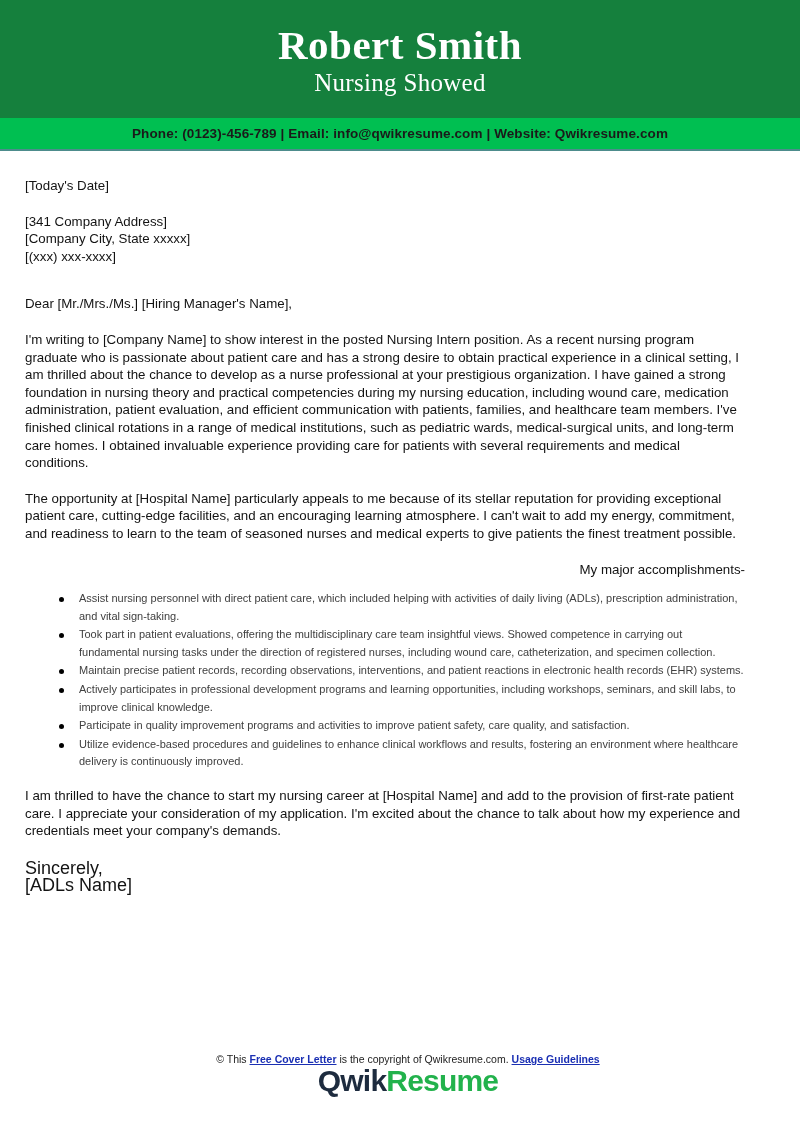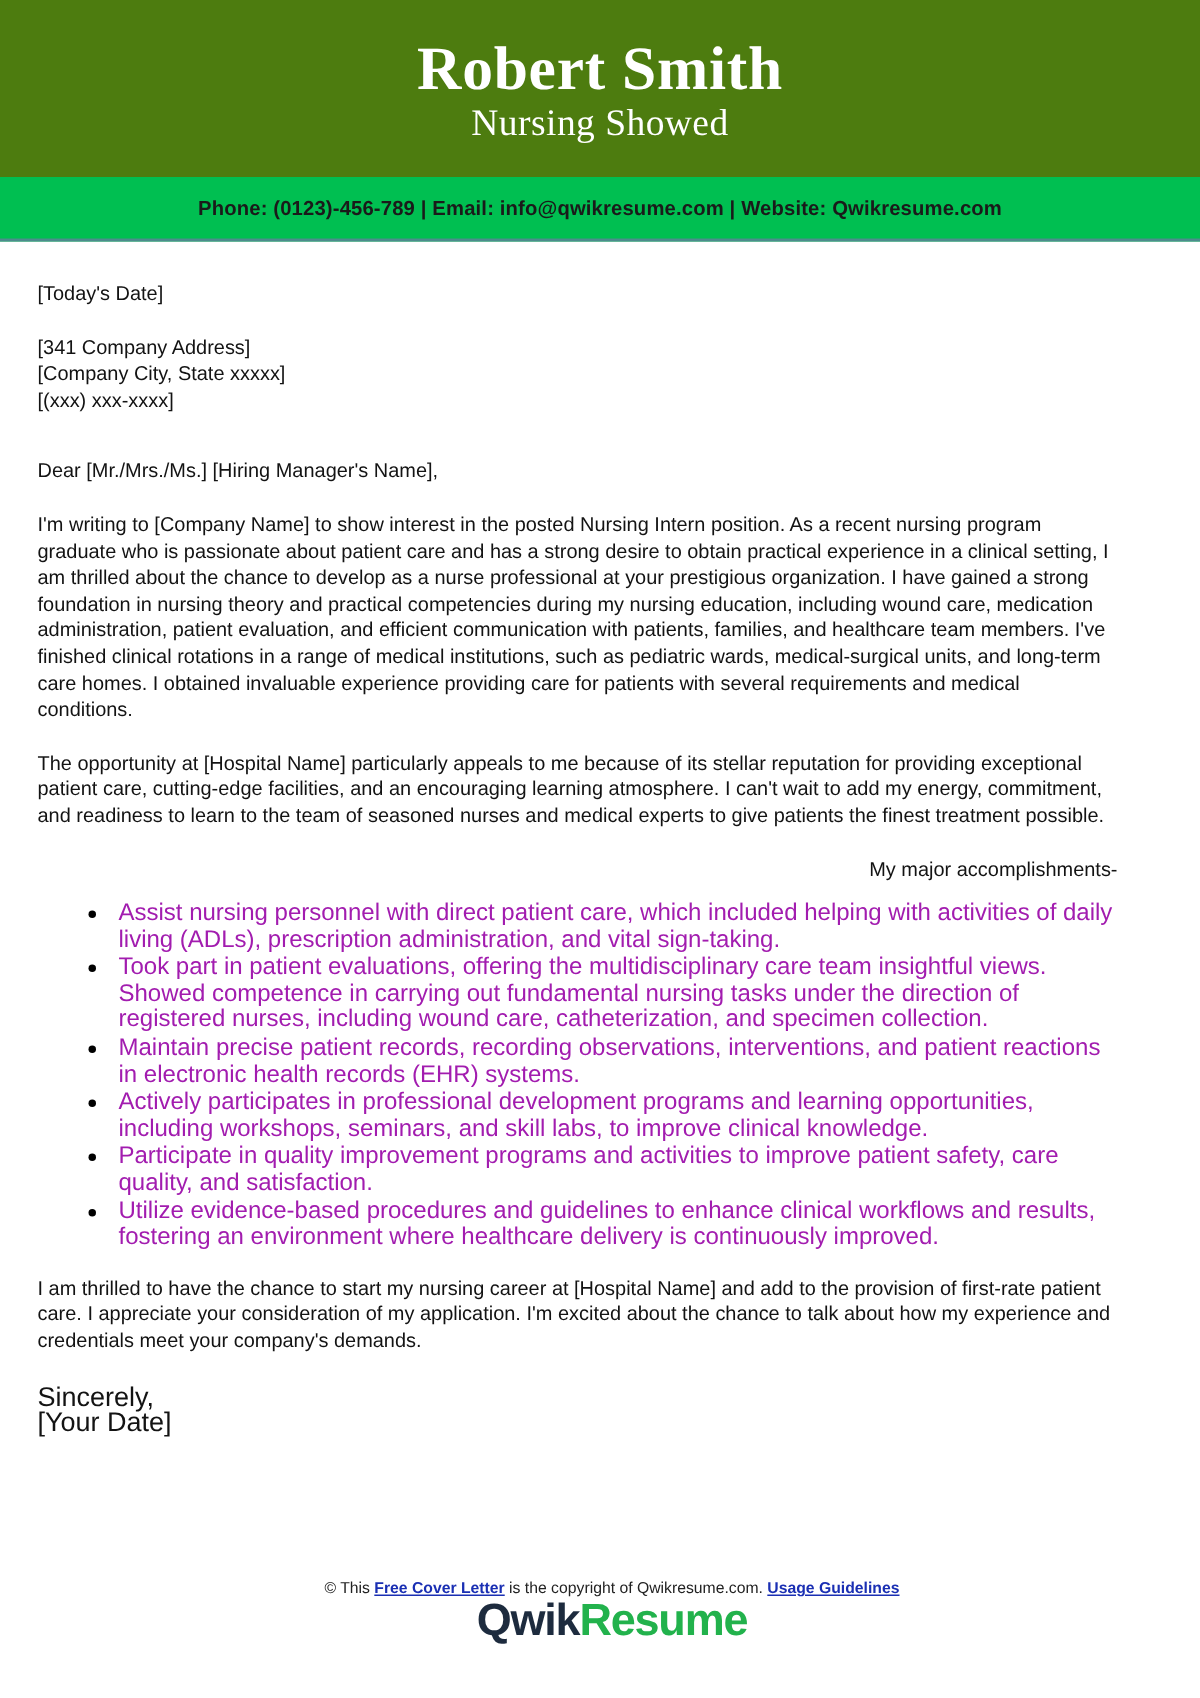--- a/index.html
+++ b/index.html
@@ -16,21 +16,21 @@
     position: relative;
     width: 800px;
     height: 1132px;
     background: #ffffff;
     overflow: hidden;
     box-sizing: border-box;
   }
 
   
   .header-name-band {
-    background: #4d7c0f;
+    background: #15803d;
     width: 100%;
     height: 118px;
     box-sizing: border-box;
     display: flex;
     flex-direction: column;
     align-items: center;
     justify-content: center;
     padding-top: 2px;
   }
   .full-name {
@@ -50,21 +50,21 @@
     line-height: 1.1;
     color: #ffffff;
     letter-spacing: 0.3px;
     margin: 0;
     text-align: center;
   }
 
   .contact-band {
     background: #00bf51;
     width: 100%;
-    height: 43px;
+    height: 33px;
     display: flex;
     align-items: center;
     justify-content: center;
     border-bottom: 2px solid #4d8c8c;
     box-sizing: border-box;
   }
   .contact-line {
     font-family: "Liberation Sans", sans-serif;
     font-weight: bold;
     font-size: 13.5px;
@@ -108,23 +108,23 @@
     text-align: right;
   }
 
   ul.bullets {
     margin: 0 0 16px 0;
     padding-left: 54px;
     list-style: none;
   }
   ul.bullets li {
     position: relative;
-    font-size: 16px;
-    line-height: 17.6px;
-    color: #a21caf;
+    font-size: 11px;
+    line-height: 17.6px;
+    color: #404040;
     margin-bottom: 1px;
     padding-left: 0;
   }
   ul.bullets li::before {
     content: "";
     position: absolute;
     left: -20px;
     top: 7px;
     width: 5px;
     height: 5px;
@@ -217,21 +217,21 @@
       <li>Maintain precise patient records, recording observations, interventions, and patient reactions in electronic health records (EHR) systems.</li>
       <li>Actively participates in professional development programs and learning opportunities, including workshops, seminars, and skill labs, to improve clinical knowledge.</li>
       <li>Participate in quality improvement programs and activities to improve patient safety, care quality, and satisfaction.</li>
       <li>Utilize evidence-based procedures and guidelines to enhance clinical workflows and results, fostering an environment where healthcare delivery is continuously improved.</li>
     </ul>
 
     <p class="para closing-para">I am thrilled to have the chance to start my nursing career at [Hospital Name] and add to the provision of first-rate patient care. I appreciate your consideration of my application. I'm excited about the chance to talk about how my experience and credentials meet your company's demands.</p>
 
     <div class="sign-off block">
       <div class="s-line">Sincerely,</div>
-      <div class="s-line">[Your Date]</div>
+      <div class="s-line">[ADLs Name]</div>
     </div>
 
   </div>
 
   <div class="footer">
     <div class="footer-copy"><span>© This </span><a href="#" class="footer-link">Free Cover Letter</a><span> is the copyright of Qwikresume.com. </span><a href="#" class="footer-link">Usage Guidelines</a></div>
 
     <div class="brand-logo"><span class="brand-qwik">Qwik</span><span class="brand-resume">Resume</span></div>
   </div>
 

